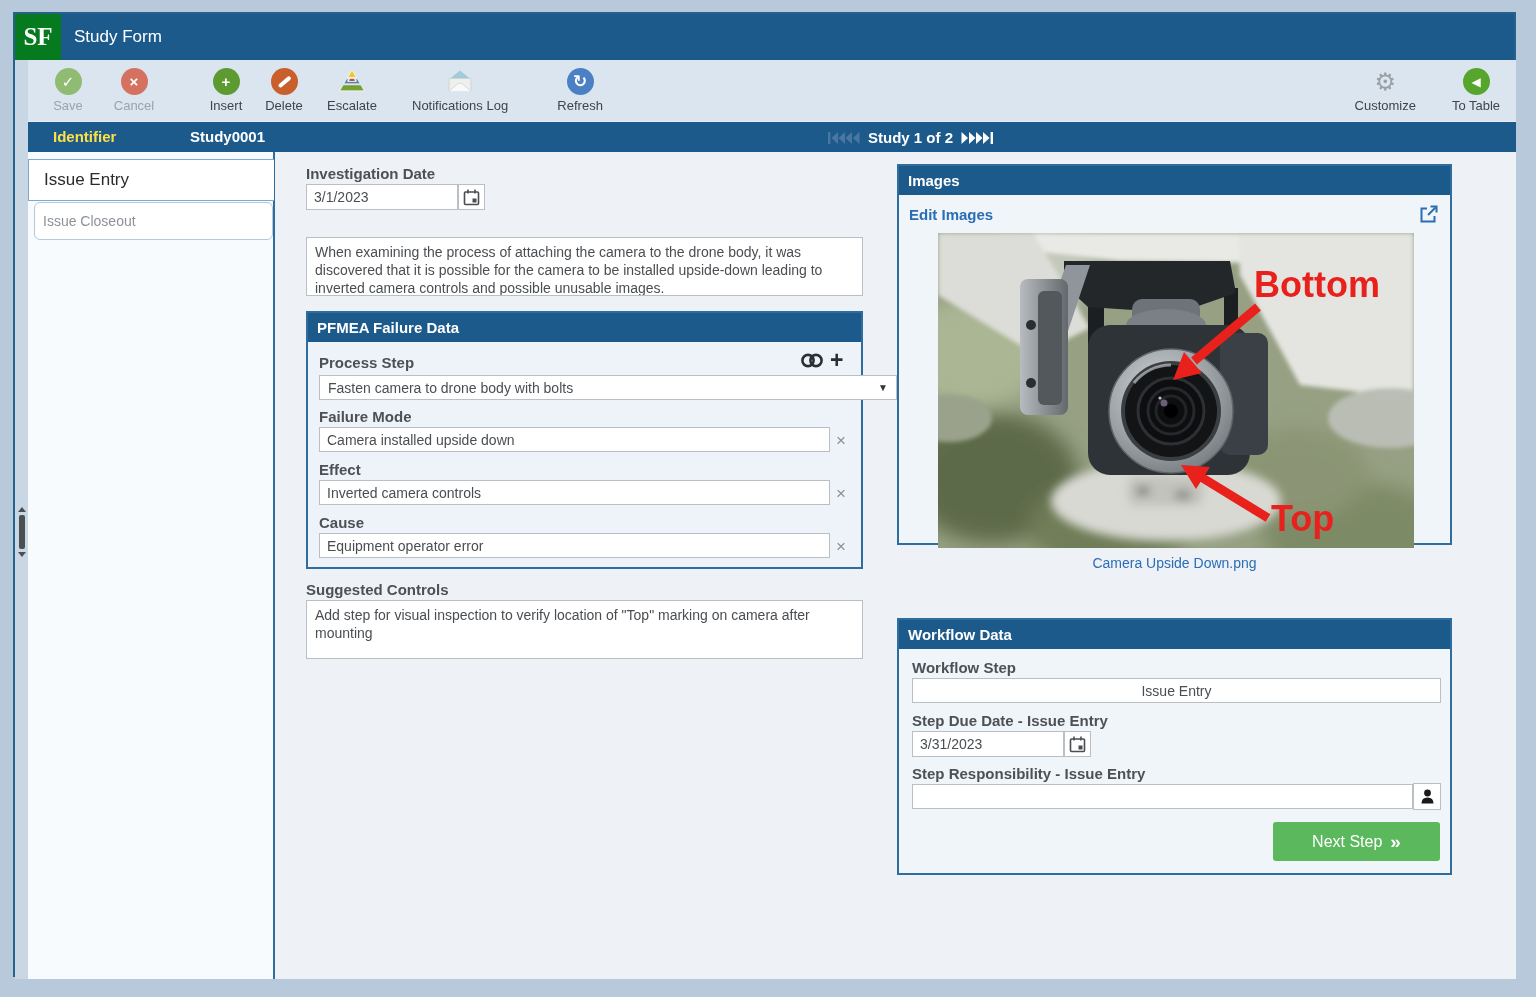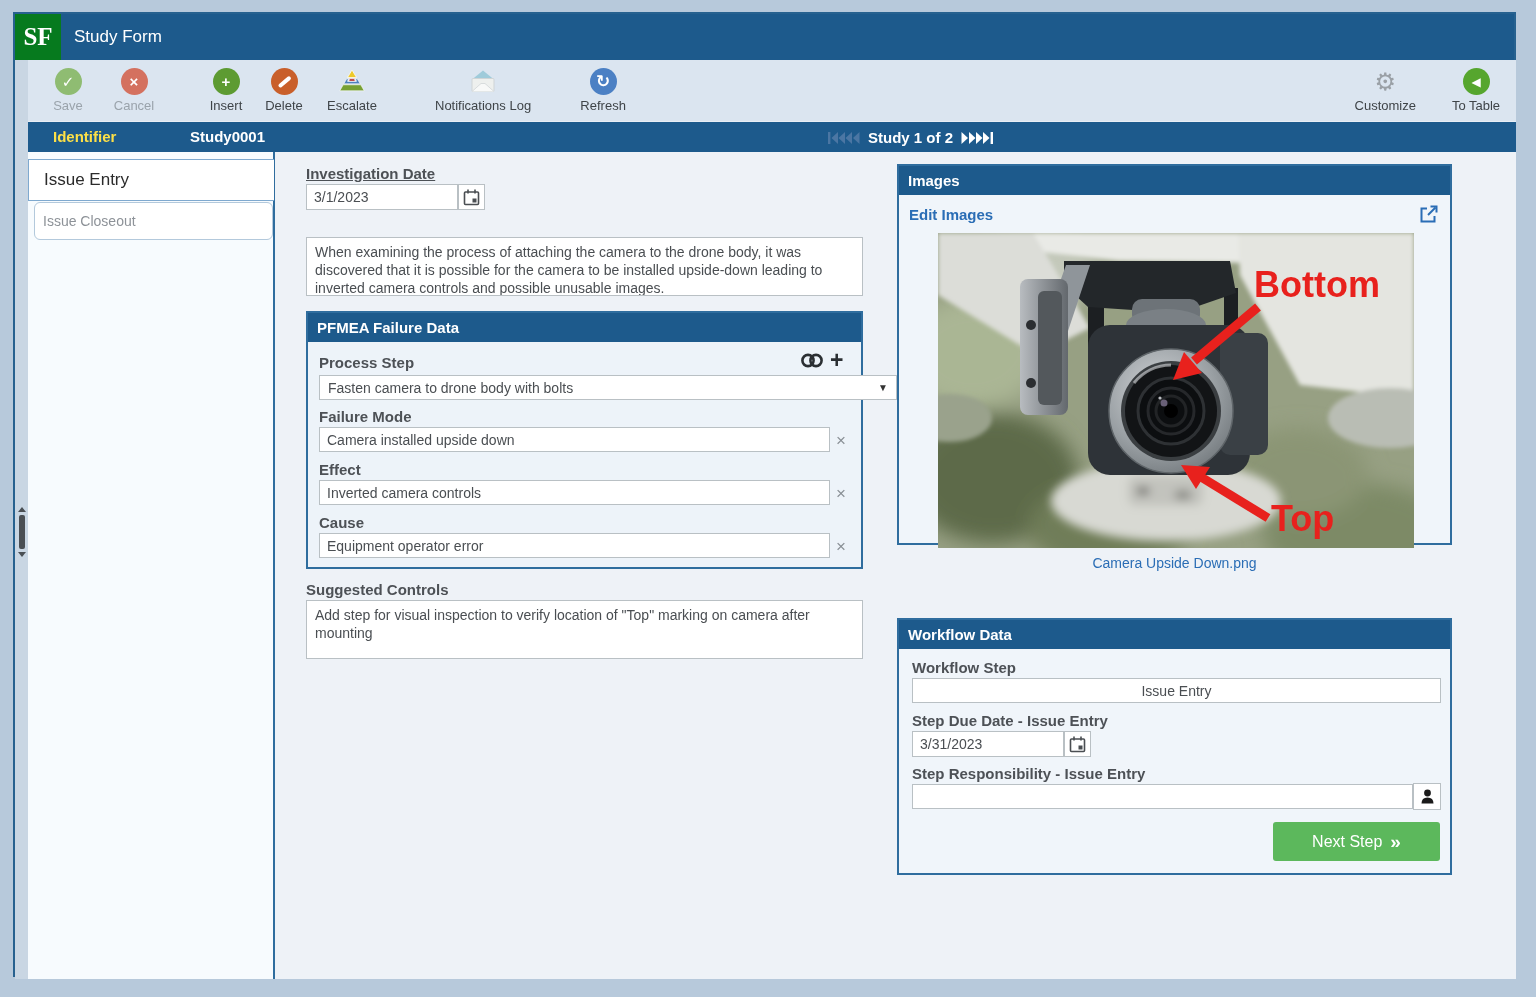--- a/index.html
+++ b/index.html
@@ -99,21 +99,21 @@
     <div class="tbtn" style="margin-right:6px;">
       <div class="circ c-insert">+</div>
       <div class="lab">Insert</div>
     </div>
     <div class="tbtn" style="margin-right:16px;">
       <div class="circ c-delete">
           <span class="slash"></span>
         </div>
       <div class="lab">Delete</div>
     </div>
-    <div class="tbtn" style="margin-right:57px;">
+    <div class="tbtn" style="margin-right:34px;">
       <svg width="30" height="27" viewBox="0 0 30 27">
         <polygon points="15,2 19.5,9.5 10.5,9.5" fill="#edc92c" stroke="#fff" stroke-width="0.7"></polygon>
         <polygon points="12.5,10.5 17.5,10.5 18.2,13.5 11.8,13.5" fill="#c0504d" stroke="#fff" stroke-width="0.6"></polygon>
         <polygon points="20.1,10.5 23.2,15.8 6.8,15.8 9.9,10.5 11.2,10.5 10.6,13.5 19.4,13.5 18.8,10.5" fill="#4f81bd" stroke="#fff" stroke-width="0.6"></polygon>
         <polygon points="23.8,16.8 27.2,22.8 2.8,22.8 6.2,16.8" fill="#77a033" stroke="#fff" stroke-width="0.6"></polygon>
       </svg>
       <div class="lab">Escalate</div>
     </div>
     <div class="tbtn" style="margin-right:46px;">
       <svg width="30" height="27" viewBox="0 0 30 24">
@@ -164,21 +164,21 @@
     </div>
   </div>
 
   <div class="content">
 
     <div class="tabspanel">
       <div class="tab-active">Issue Entry</div>
       <div class="tab-inactive">Issue Closeout</div>
     </div>
 
-    <div class="abs lbl" style="left:278px;top:13px;text-decoration:underline;">Investigation Date</div>
+    <div class="abs lbl" style="left:278px;top:13px;">Investigation Date</div>
     <input class="abs inp" style="left: 278px; top: 32px; width: 152px; height: 26px;" value="3/1/2023">
     <div class="abs sqbtn" style="left:430px;top:32px;width:27px;height:26px;">
       <svg width="17" height="17" viewBox="0 0 17 17">
         <rect x="1.5" y="3" width="14" height="12.5" fill="none" stroke="#4a4e52" stroke-width="1.6" rx="1"></rect>
         <line x1="5" y1="0.5" x2="5" y2="4.5" stroke="#4a4e52" stroke-width="1.6"></line>
         <line x1="12" y1="0.5" x2="12" y2="4.5" stroke="#4a4e52" stroke-width="1.6"></line>
         <rect x="9.5" y="9.5" width="4" height="4" fill="#4a4e52"></rect>
       </svg>
     </div>
 

